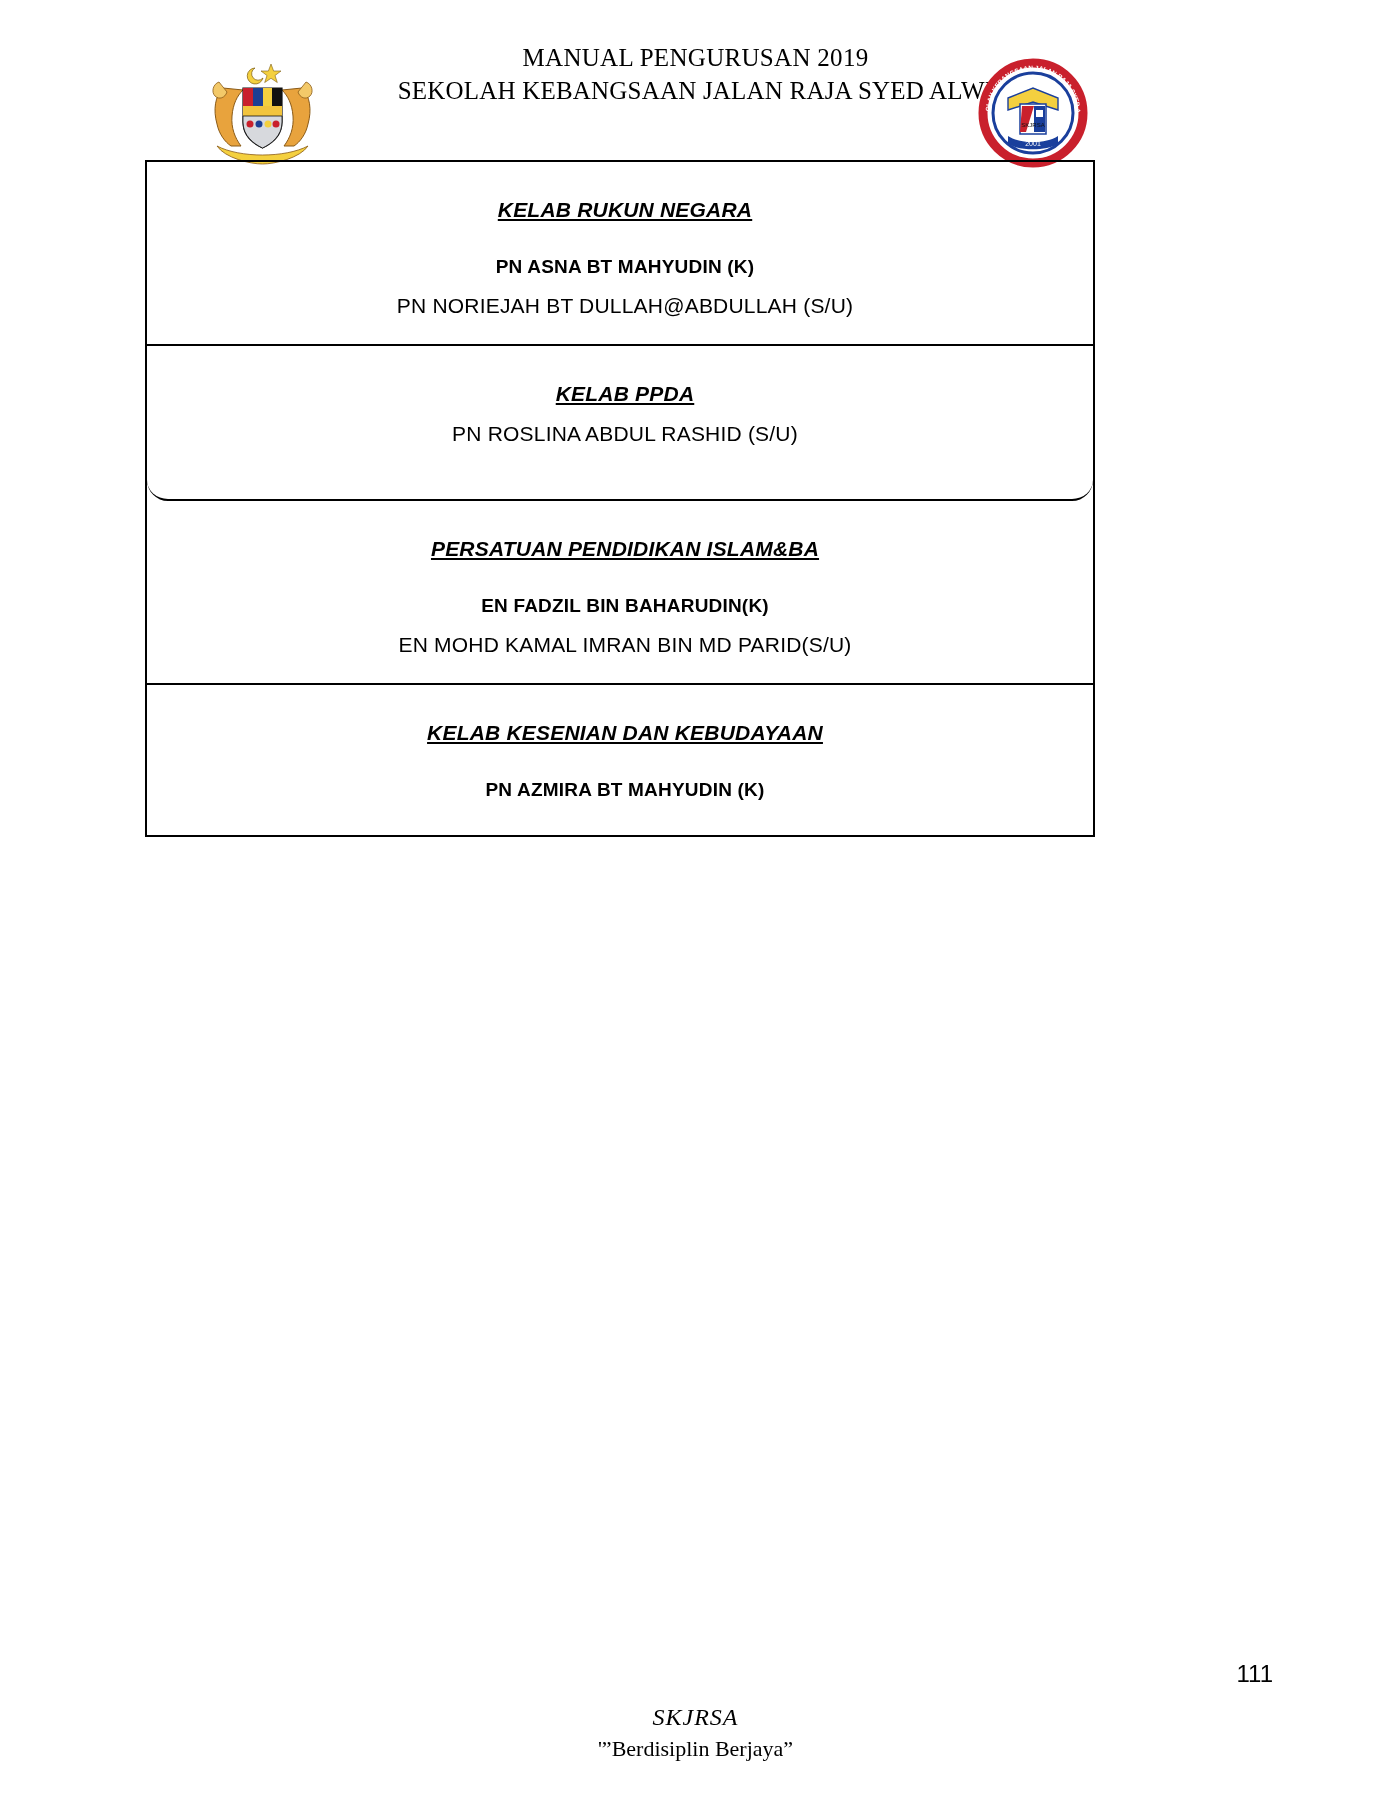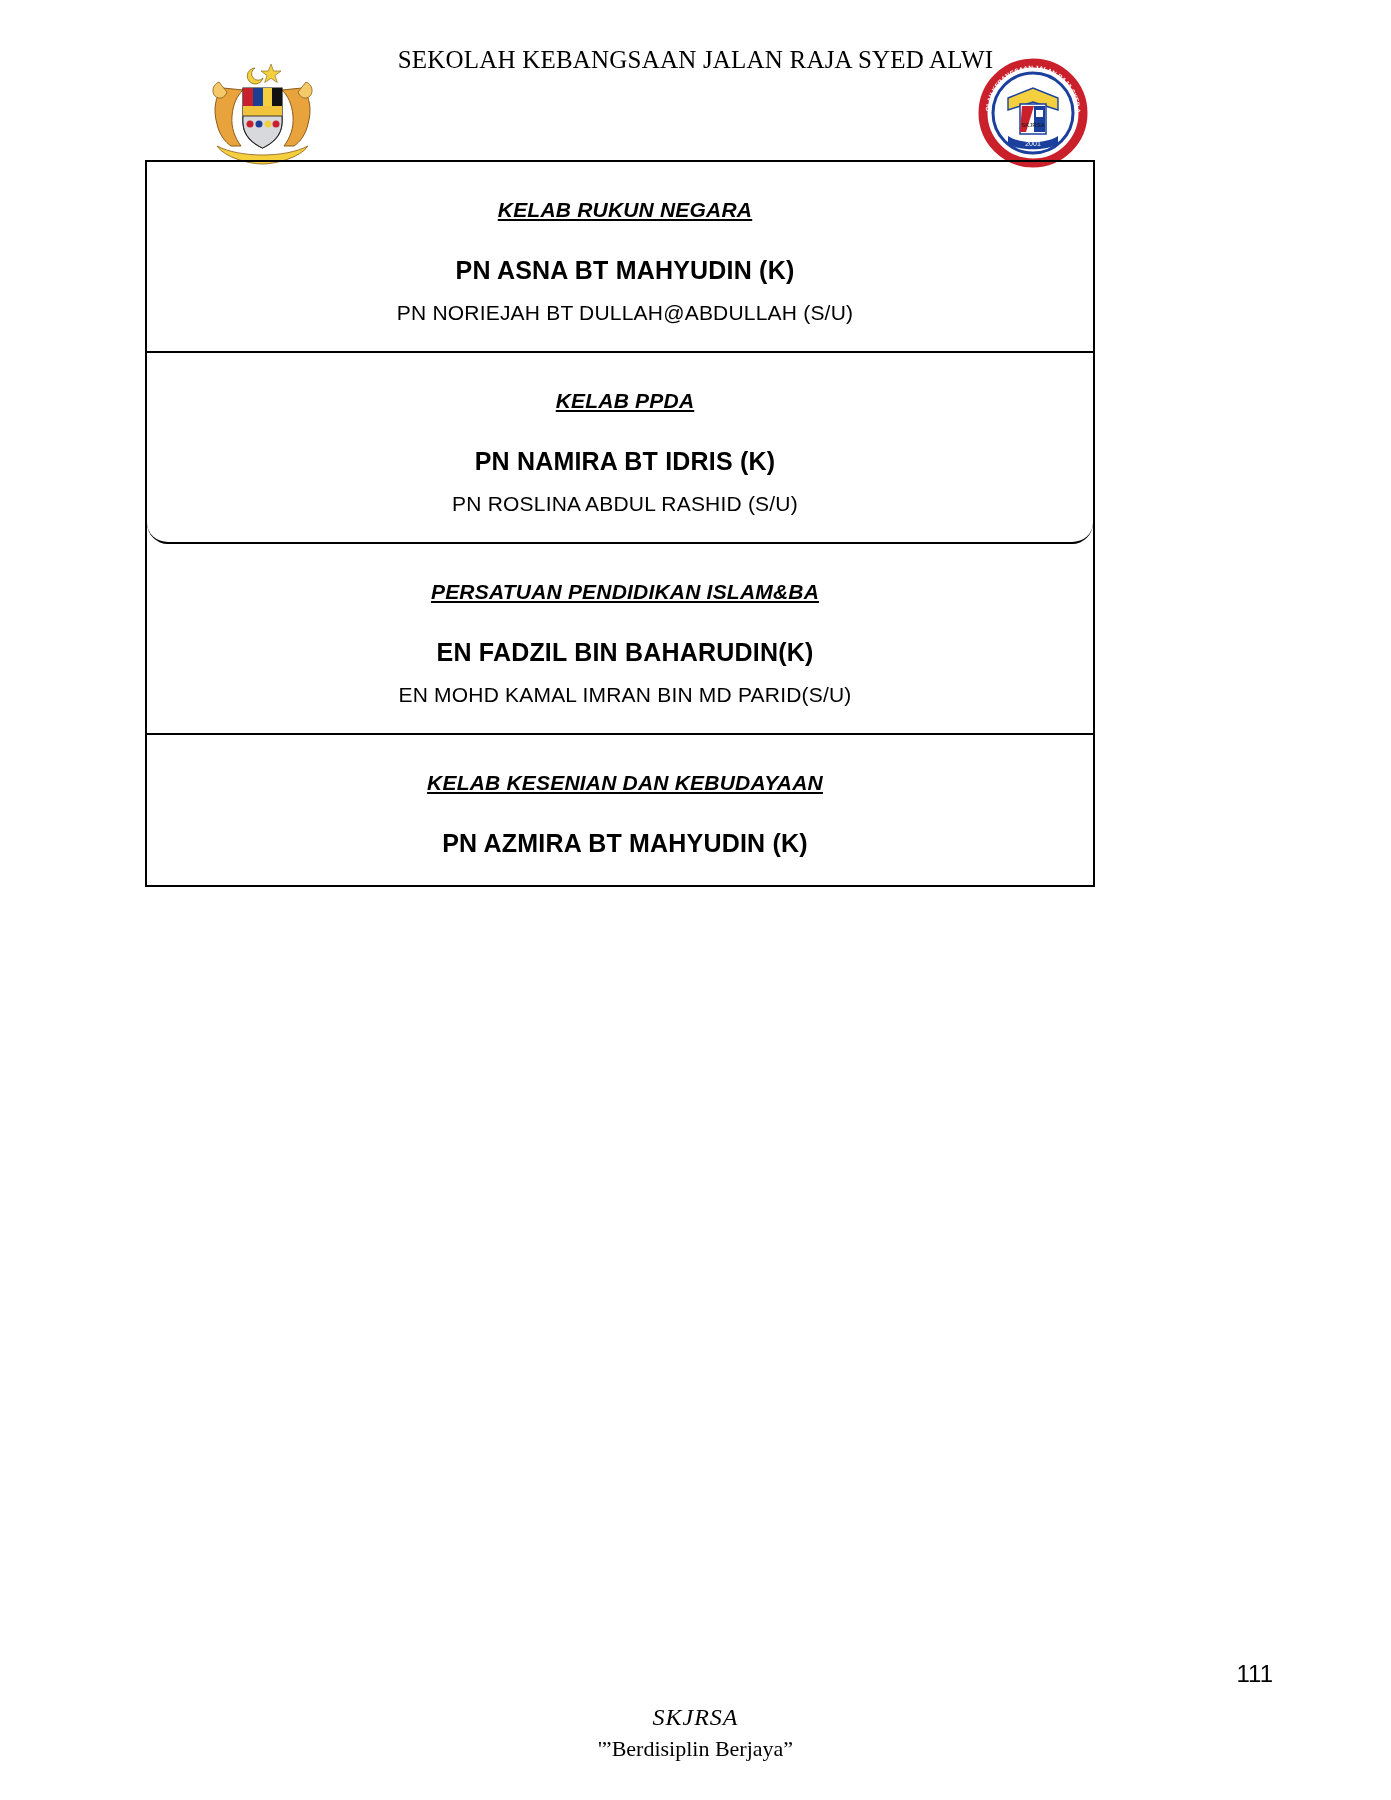--- a/index.html
+++ b/index.html
@@ -84,21 +84,21 @@
 
   .club-title {
     font-size: 21px;
     font-weight: bold;
     font-style: italic;
     text-decoration: underline;
     letter-spacing: 0.2px;
     margin: 14px 0 0 0;
   }
   .club-head {
-    font-size: 25px;
+    font-size: 19px;
     font-weight: bold;
     margin-top: 34px;
     letter-spacing: 0.2px;
   }
   .club-sec {
     font-size: 21px;
     font-weight: normal;
     margin-top: 16px;
     letter-spacing: 0.2px;
   }
@@ -159,20 +159,21 @@
       <circle cx="45" cy="66" r="3.5" fill="#c9202c"></circle>
       <circle cx="54" cy="66" r="3.5" fill="#1c3f94"></circle>
       <circle cx="63" cy="66" r="3.5" fill="#f4d03f"></circle>
       <circle cx="71" cy="66" r="3.5" fill="#c9202c"></circle>
 
       <path d="M12 88 C35 100 80 100 103 88 C95 100 70 106 57.5 106 C45 106 20 100 12 88 Z" fill="#f4d03f" stroke="#8a5a16" stroke-width="0.8"></path>
     </svg>
   </span>
 
   <div class="header-titles">
+    <div class="header-line1">MANUAL PENGURUSAN 2019</div>
     <div class="header-line2">SEKOLAH KEBANGSAAN JALAN RAJA SYED ALWI</div>
   </div>
 
   <span class="crest-right">
     <svg viewBox="0 0 115 110" width="115" height="110" xmlns="http://www.w3.org/2000/svg">
       <circle cx="57" cy="55" r="50" fill="#ffffff" stroke="#c9202c" stroke-width="9"></circle>
       <circle cx="57" cy="55" r="40" fill="#ffffff" stroke="#1a3f9c" stroke-width="3"></circle>
       <path d="M32 40 L57 30 L82 40 L82 52 L57 44 L32 52 Z" fill="#f4d03f" stroke="#1a3f9c" stroke-width="1.4"></path>
       <rect x="44" y="46" width="26" height="30" fill="#ffffff" stroke="#1a3f9c" stroke-width="1.5"></rect>
       <path d="M46 48 L58 48 L50 74 L44 74 Z" fill="#c9202c"></path>
@@ -192,21 +193,20 @@
 <div class="club-table">
 
   <div class="club-row r0">
     <div class="club-title">KELAB RUKUN NEGARA</div>
     <div class="club-head">PN ASNA BT MAHYUDIN (K)</div>
     <div class="club-sec">PN NORIEJAH BT DULLAH@ABDULLAH (S/U)</div>
   </div>
 
   <div class="club-row r1">
     <div class="club-title">KELAB PPDA</div>
-    <div class="club-head">PN NAMIRA BT IDRIS (K)</div>
     <div class="club-sec">PN ROSLINA ABDUL RASHID (S/U)</div>
   </div>
 
   <div class="club-row r2">
     <div class="club-title">PERSATUAN PENDIDIKAN ISLAM&amp;BA</div>
     <div class="club-head">EN FADZIL BIN BAHARUDIN(K)</div>
     <div class="club-sec">EN MOHD KAMAL IMRAN BIN MD PARID(S/U)</div>
   </div>
 
   <div class="club-row r3">

